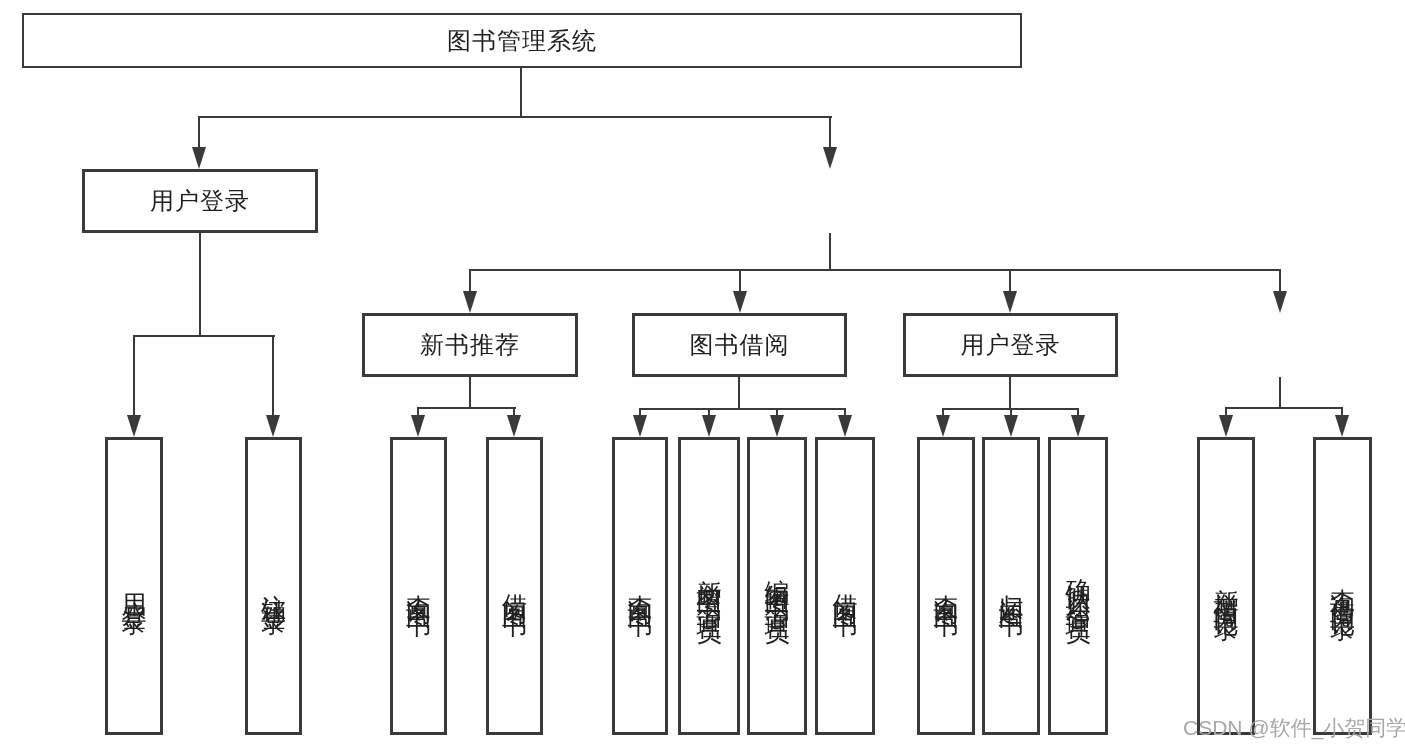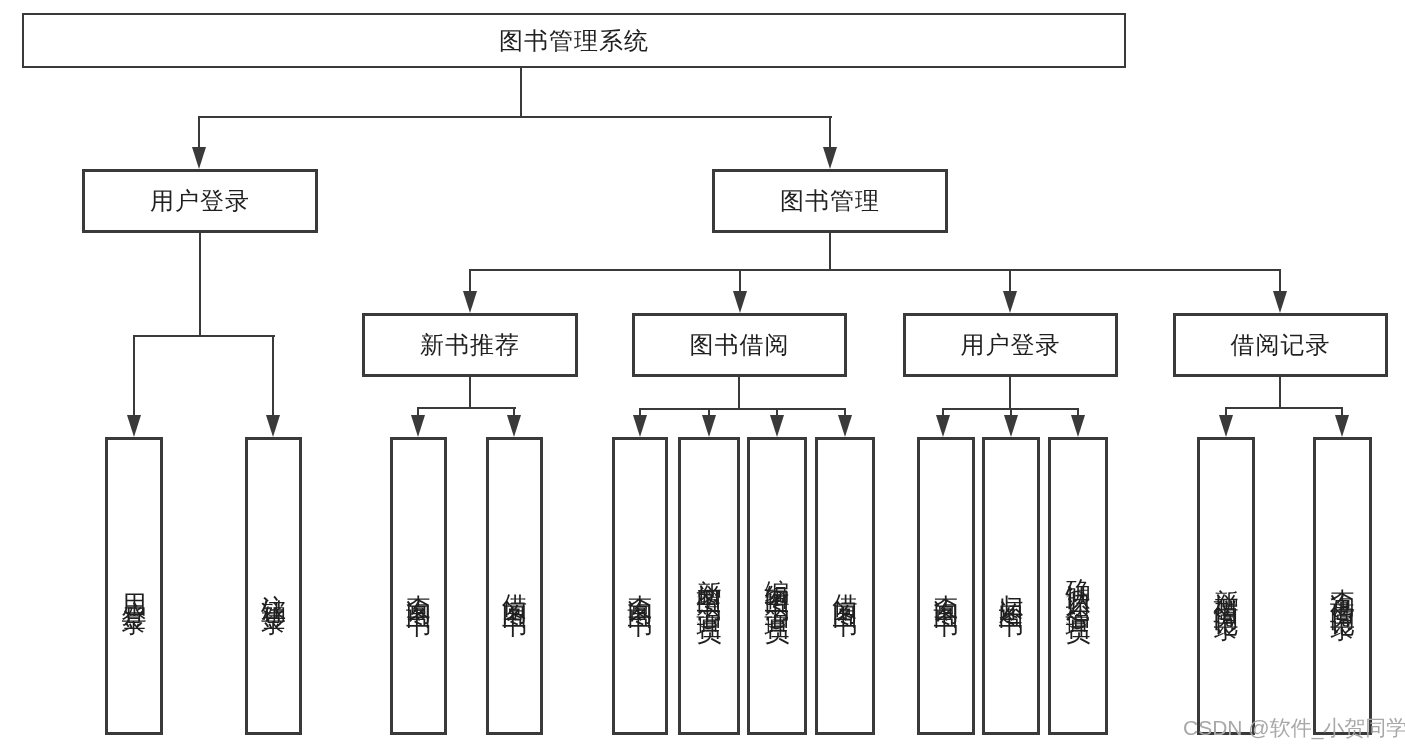--- a/index.html
+++ b/index.html
@@ -48,36 +48,33 @@
     font-size: 21px;
     white-space: nowrap;
     z-index: 5;
   }
 </style>
 </head>
 <body>
 
 <div class="stage">
 
-  <div class="box root" style="left:22px;top:13px;width:1104px;height:55px">
+  <div class="box root" style="left:22px;top:13px;width:1000px;height:55px">
     <span>图书管理系统</span>
   </div>
 
   <div class="vline" style="left:520px;top:68px;height:49px"></div>
   <div class="hline" style="left:198px;top:116px;width:634px"></div>
   <div class="vline" style="left:198px;top:117px;height:31px"></div>
   <div class="arrow" style="left:192px;top:147px"></div>
   <div class="vline" style="left:829px;top:117px;height:31px"></div>
   <div class="arrow" style="left:823px;top:147px"></div>
 
   <div class="box" style="left:82px;top:169px;width:236px;height:64px">
     <span>用户登录</span>
-  </div>
-  <div class="box" style="left:712px;top:169px;width:236px;height:64px">
-    <span>图书管理</span>
   </div>
 
   <div class="vline" style="left:199px;top:233px;height:103px"></div>
   <div class="hline" style="left:133px;top:335px;width:142px"></div>
   <div class="vline" style="left:133px;top:336px;height:80px"></div>
   <div class="arrow" style="left:127px;top:415px"></div>
   <div class="vline" style="left:272px;top:336px;height:80px"></div>
   <div class="arrow" style="left:266px;top:415px"></div>
 
   <div class="vline" style="left:829px;top:233px;height:37px"></div>
@@ -92,23 +89,20 @@
   <div class="arrow" style="left:1273px;top:291px"></div>
 
   <div class="box" style="left:362px;top:313px;width:216px;height:64px">
     <span>新书推荐</span>
   </div>
   <div class="box" style="left:632px;top:313px;width:215px;height:64px">
     <span>图书借阅</span>
   </div>
   <div class="box" style="left:903px;top:313px;width:215px;height:64px">
     <span>用户登录</span>
-  </div>
-  <div class="box" style="left:1173px;top:313px;width:215px;height:64px">
-    <span>借阅记录</span>
   </div>
 
   <div class="vline" style="left:469px;top:377px;height:31px"></div>
   <div class="hline" style="left:417px;top:407px;width:99px"></div>
   <div class="vline" style="left:417px;top:408px;height:8px"></div>
   <div class="arrow" style="left:411px;top:415px"></div>
   <div class="vline" style="left:513px;top:408px;height:8px"></div>
   <div class="arrow" style="left:507px;top:415px"></div>
 
   <div class="vline" style="left:738px;top:377px;height:32px"></div>

